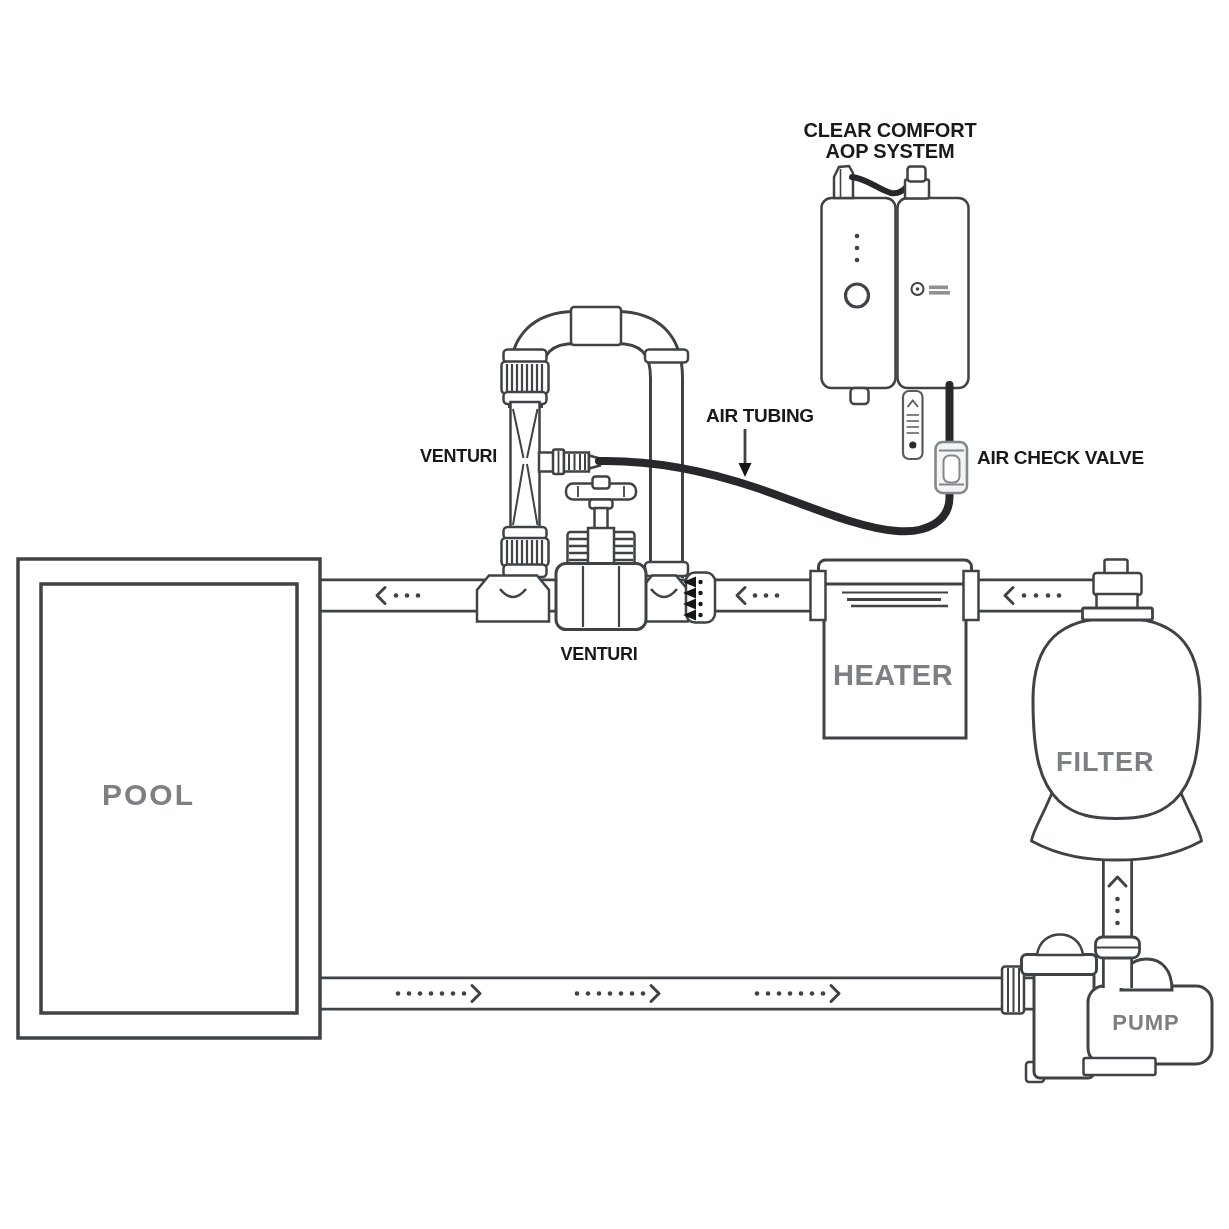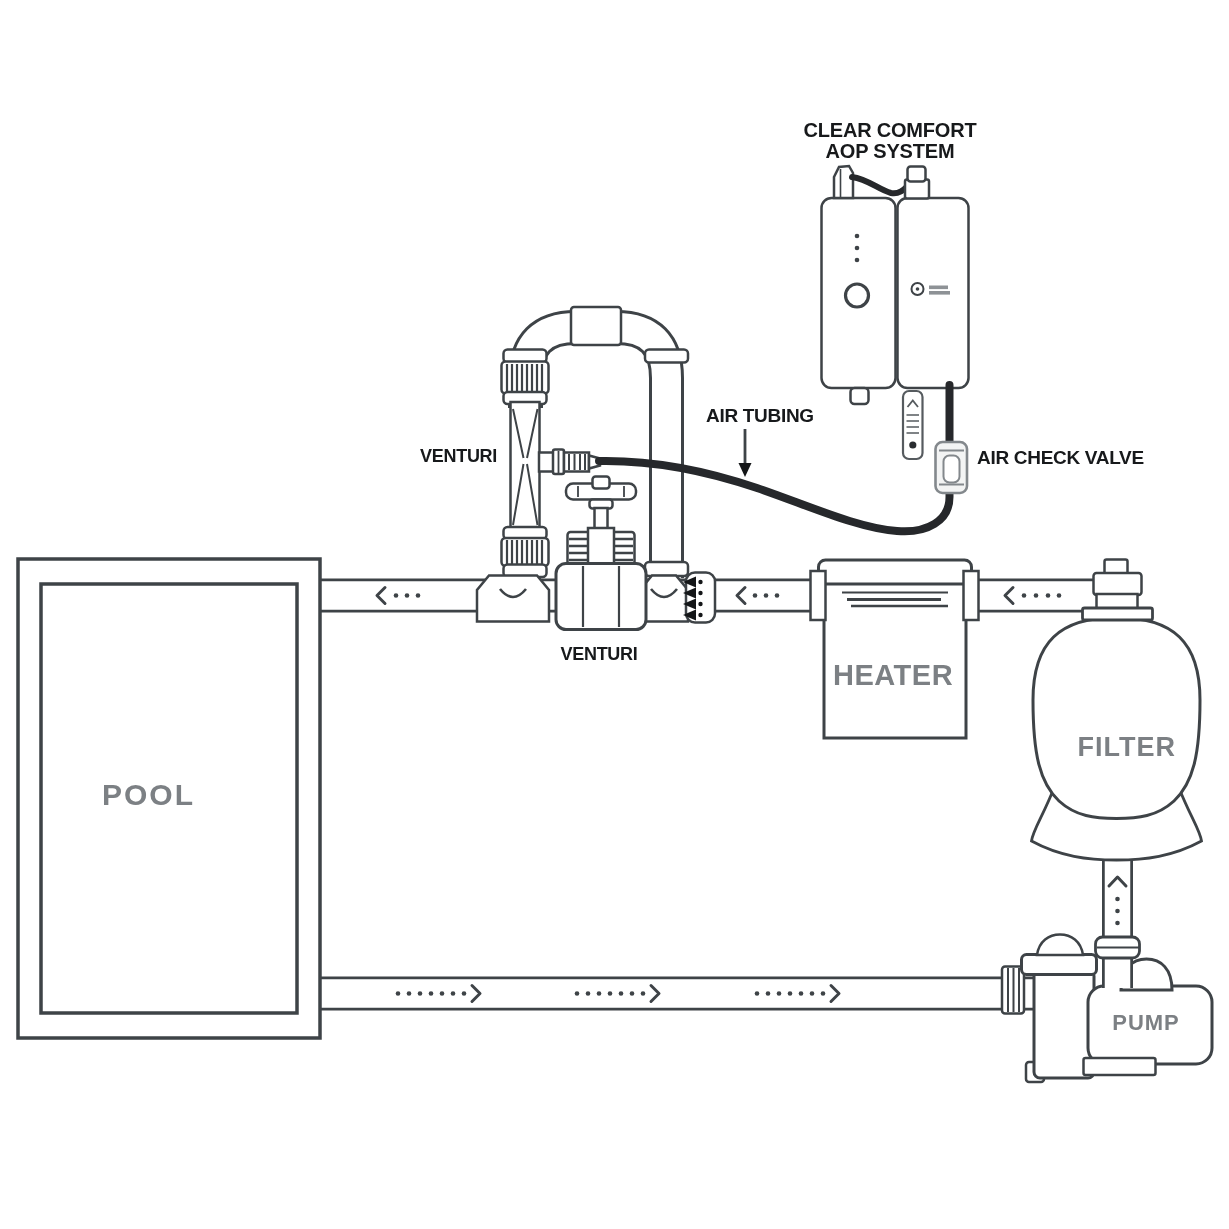--- a/index.html
+++ b/index.html
@@ -36,21 +36,21 @@
   .lbl{position:absolute;line-height:1.08;white-space:nowrap;font-weight:700;}
   .lbl-black{color:var(--c-label);font-size:19px;letter-spacing:-0.3px;}
   .lbl-gray{color:var(--c-equipment_label);letter-spacing:1px;}
   #lbl-title{left:780px;top:120px;width:220px;font-size:20px;line-height:21px;letter-spacing:-0.2px;text-align:center;}
   #lbl-airtubing{left:706px;top:406px;text-align:center;}
   #lbl-venturi{left:377px;top:447px;width:120px;text-align:right;font-size:18px;}
   #lbl-aircheck{left:977px;top:448px;}
   #lbl-manifold{left:539px;top:645px;width:120px;text-align:center;font-size:18px;}
   #lbl-pool{left:102px;top:779px;width:120px;font-size:30px;letter-spacing:2px;}
   #lbl-heater{left:833px;top:660px;width:120px;font-size:29px;letter-spacing:0.5px;}
-  #lbl-filter{left:1056px;top:733px;width:120px;text-align:right;font-size:27px;letter-spacing:1px;}
+  #lbl-filter{left:1056px;top:748px;width:120px;text-align:left;font-size:27px;letter-spacing:1px;}
   #lbl-pump{left:1086px;top:1011px;width:120px;text-align:center;font-size:22px;letter-spacing:1px;}
 </style>
 </head>
 <body>
 
 <div class="stage">
 
 <svg width="1229" height="1229" viewBox="0 0 1229 1229">
 
   <g>

